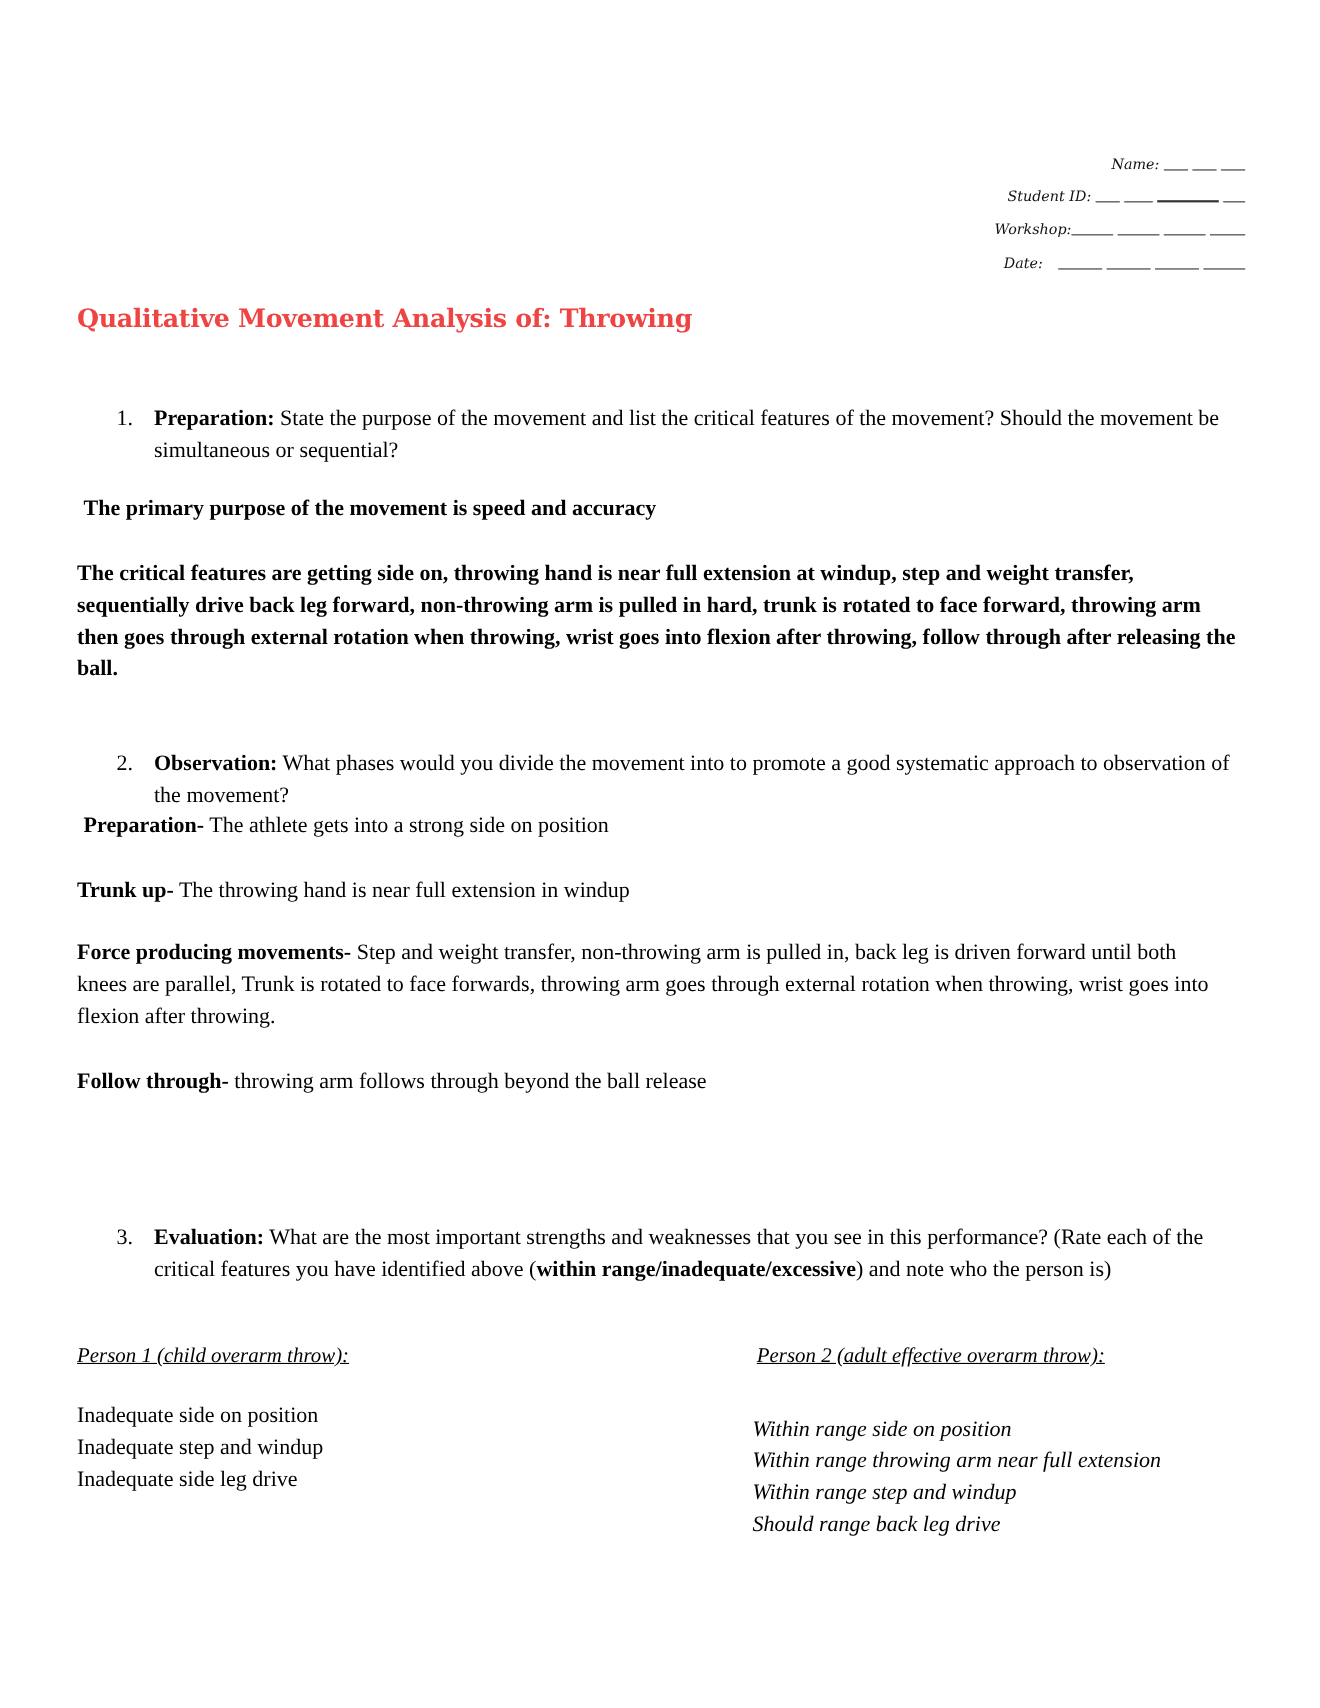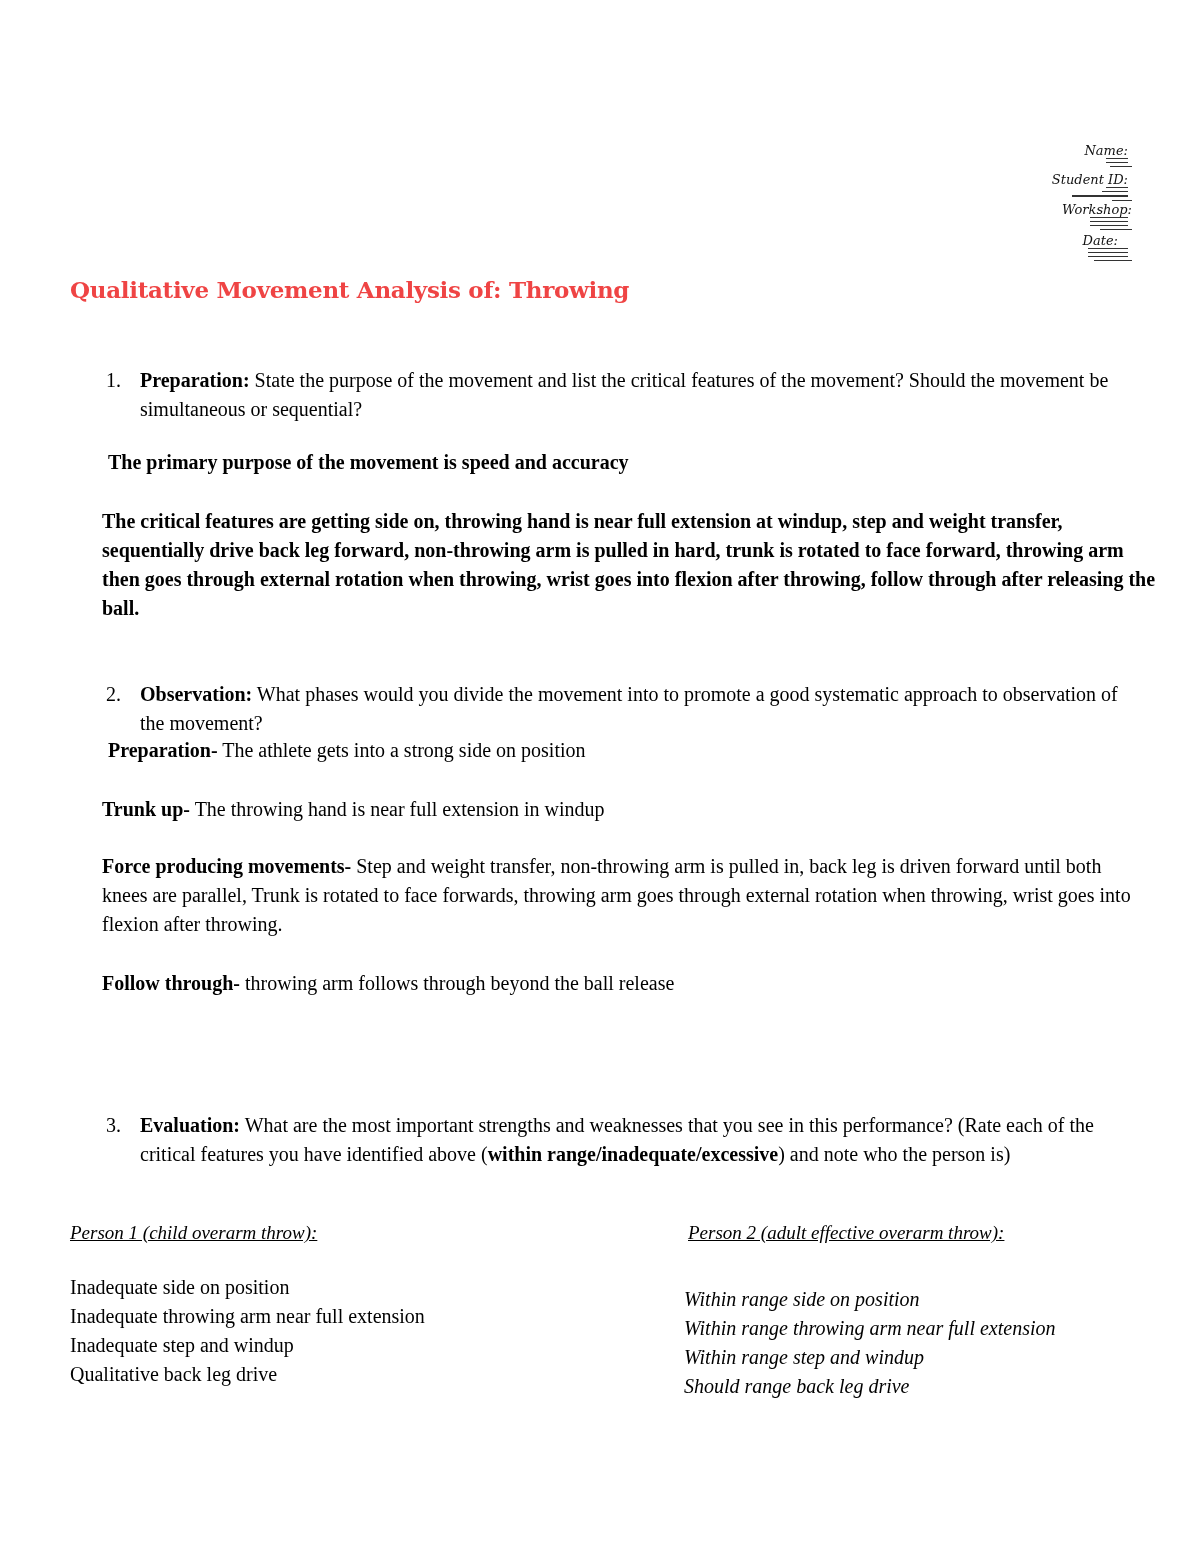--- a/index.html
+++ b/index.html
@@ -3,32 +3,32 @@
 <meta charset="utf-8">
 <style>
   html, body { margin: 0; padding: 0; background: #ffffff; }
   body { width: 1200px; height: 1553px; position: relative; overflow: hidden;
          font-family: "Liberation Serif", "DejaVu Serif", serif; color: #000; }
   .abs { position: absolute; }
 
   
   .hdr-field { position: absolute; right: 68px; font-family: "DejaVu Serif", serif;
                font-style: italic; font-size: 13px; color: #111; white-space: nowrap;
-               display: flex; align-items: flex-end; flex-direction: column; }
+               display: flex; align-items: flex-end; }
   .hdr-field .lbl { margin-right: 4px; }
   .line-seg { display: inline-block; height: 0; border-bottom: 1.2px solid #333; margin-bottom: 3px; margin-right: 4px; }
   .line-seg.thick { border-bottom-width: 2px; }
 
   .title { left: 70px; top: 276px; font-family: "DejaVu Serif", serif; font-weight: bold;
            font-size: 23px; color: #ef4444; letter-spacing: -0.3px; }
 
   .text { font-size: 20px; line-height: 29px; }
   .num { position: absolute; left: 106px; }
   .qbody { position: absolute; left: 140px; width: 1000px; }
-  .para { position: absolute; left: 70px; width: 1060px; margin-left: 32px; }
+  .para { position: absolute; left: 70px; width: 1060px; }
   b, .b { font-weight: bold; }
   .bold-para { font-weight: bold; }
 
   .person-head { font-style: italic; text-decoration: underline; font-size: 19px; }
   .list-line { font-size: 20px; line-height: 29px; white-space: nowrap; }
 </style>
 </head>
 <body>
 
 <div class="hdr-field" style="top:143px;">
@@ -95,23 +95,22 @@
   <span class="num" style="top:1111px">3.</span>
   <div class="qbody" style="top:1111px; width:975px;">
     <b>Evaluation:</b><span> What are the most important strengths and weaknesses that you see in this performance? (Rate each of the critical features you have identified above (</span><b>within range/inadequate/excessive</b><span>) and note who the person is)</span>
   </div>
 </div>
 
 <div class="abs" style="left:70px; top:1222px;">
   <div class="person-head">Person 1 (child overarm throw):</div>
   <div style="margin-top:29px;">
     <div class="list-line">Inadequate side on position</div>
-    <div class="list-line">Inadequate throwing arm near full extension</div>
     <div class="list-line">Inadequate step and windup</div>
-    <div class="list-line">Qualitative back leg drive</div>
+    <div class="list-line">Inadequate side leg drive</div>
   </div>
 </div>
 
 <div class="abs" style="left:684px; top:1222px;">
   <div class="person-head" style="margin-left:4px;">Person 2 (adult effective overarm throw):</div>
   <div style="margin-top:41px;font-style:italic;">
     <div class="list-line">Within range side on position</div>
     <div class="list-line">Within range throwing arm near full extension</div>
     <div class="list-line">Within range step and windup</div>
     <div class="list-line">Should range back leg drive</div>

